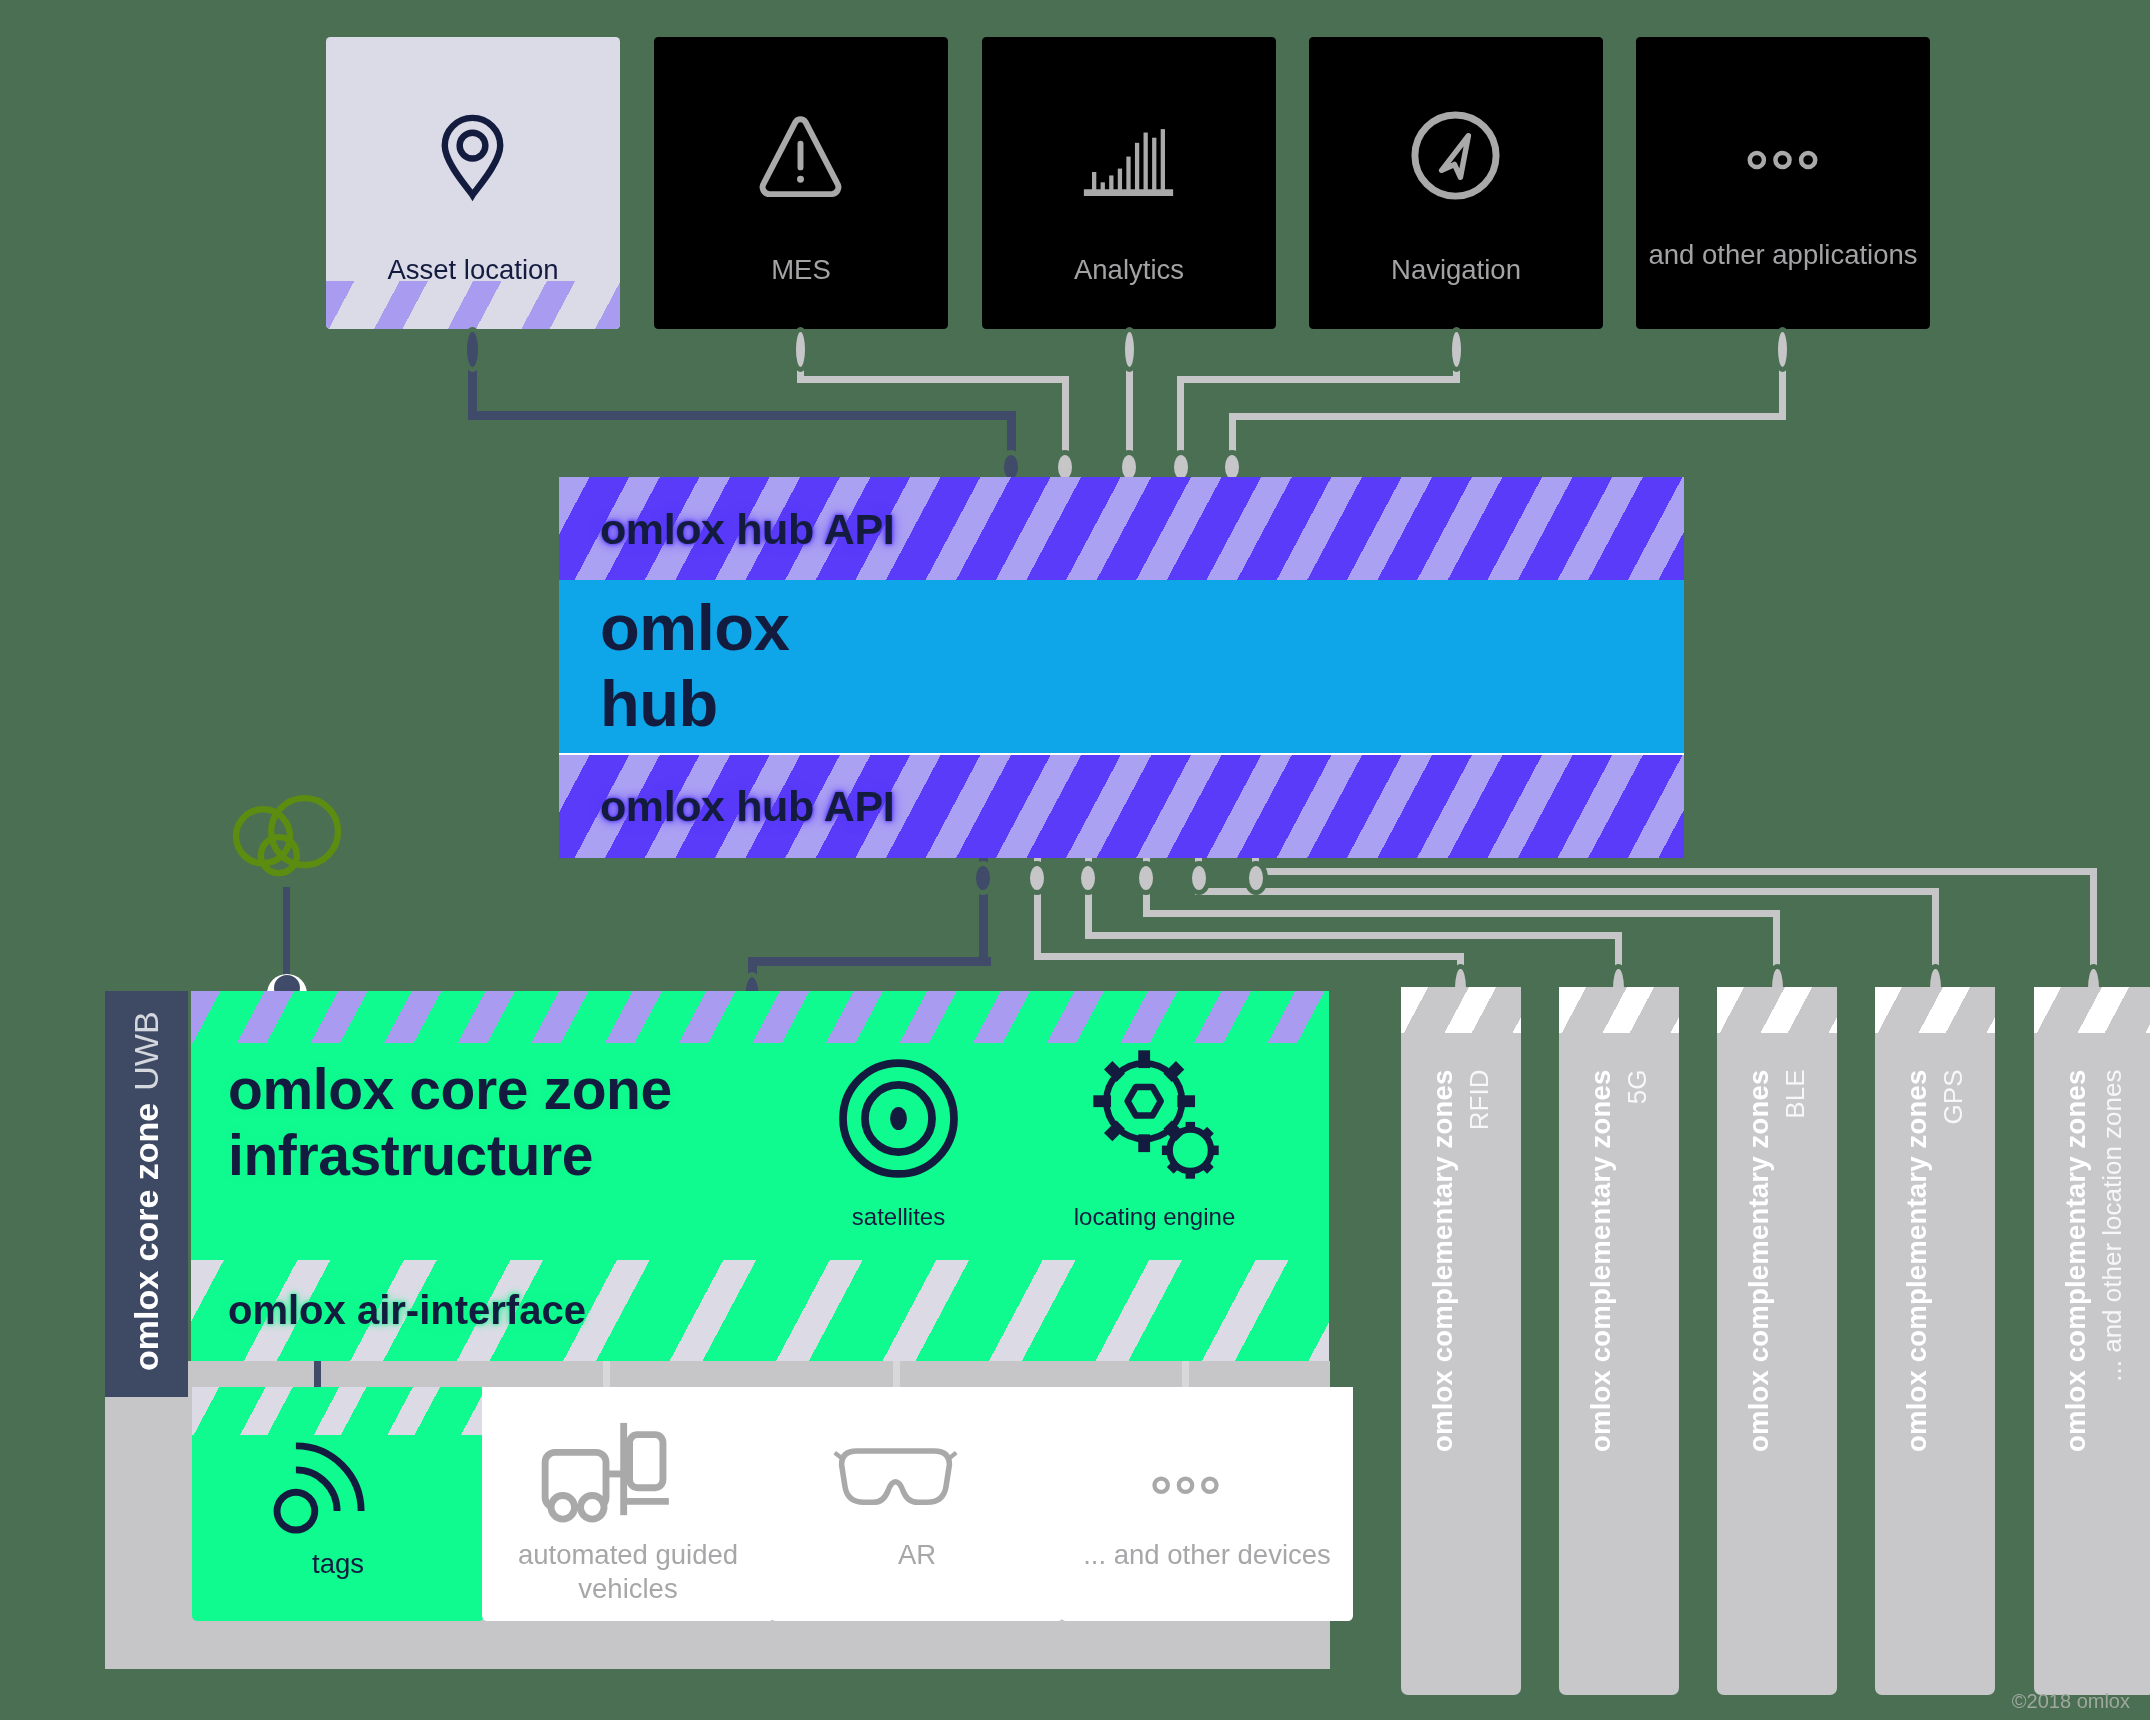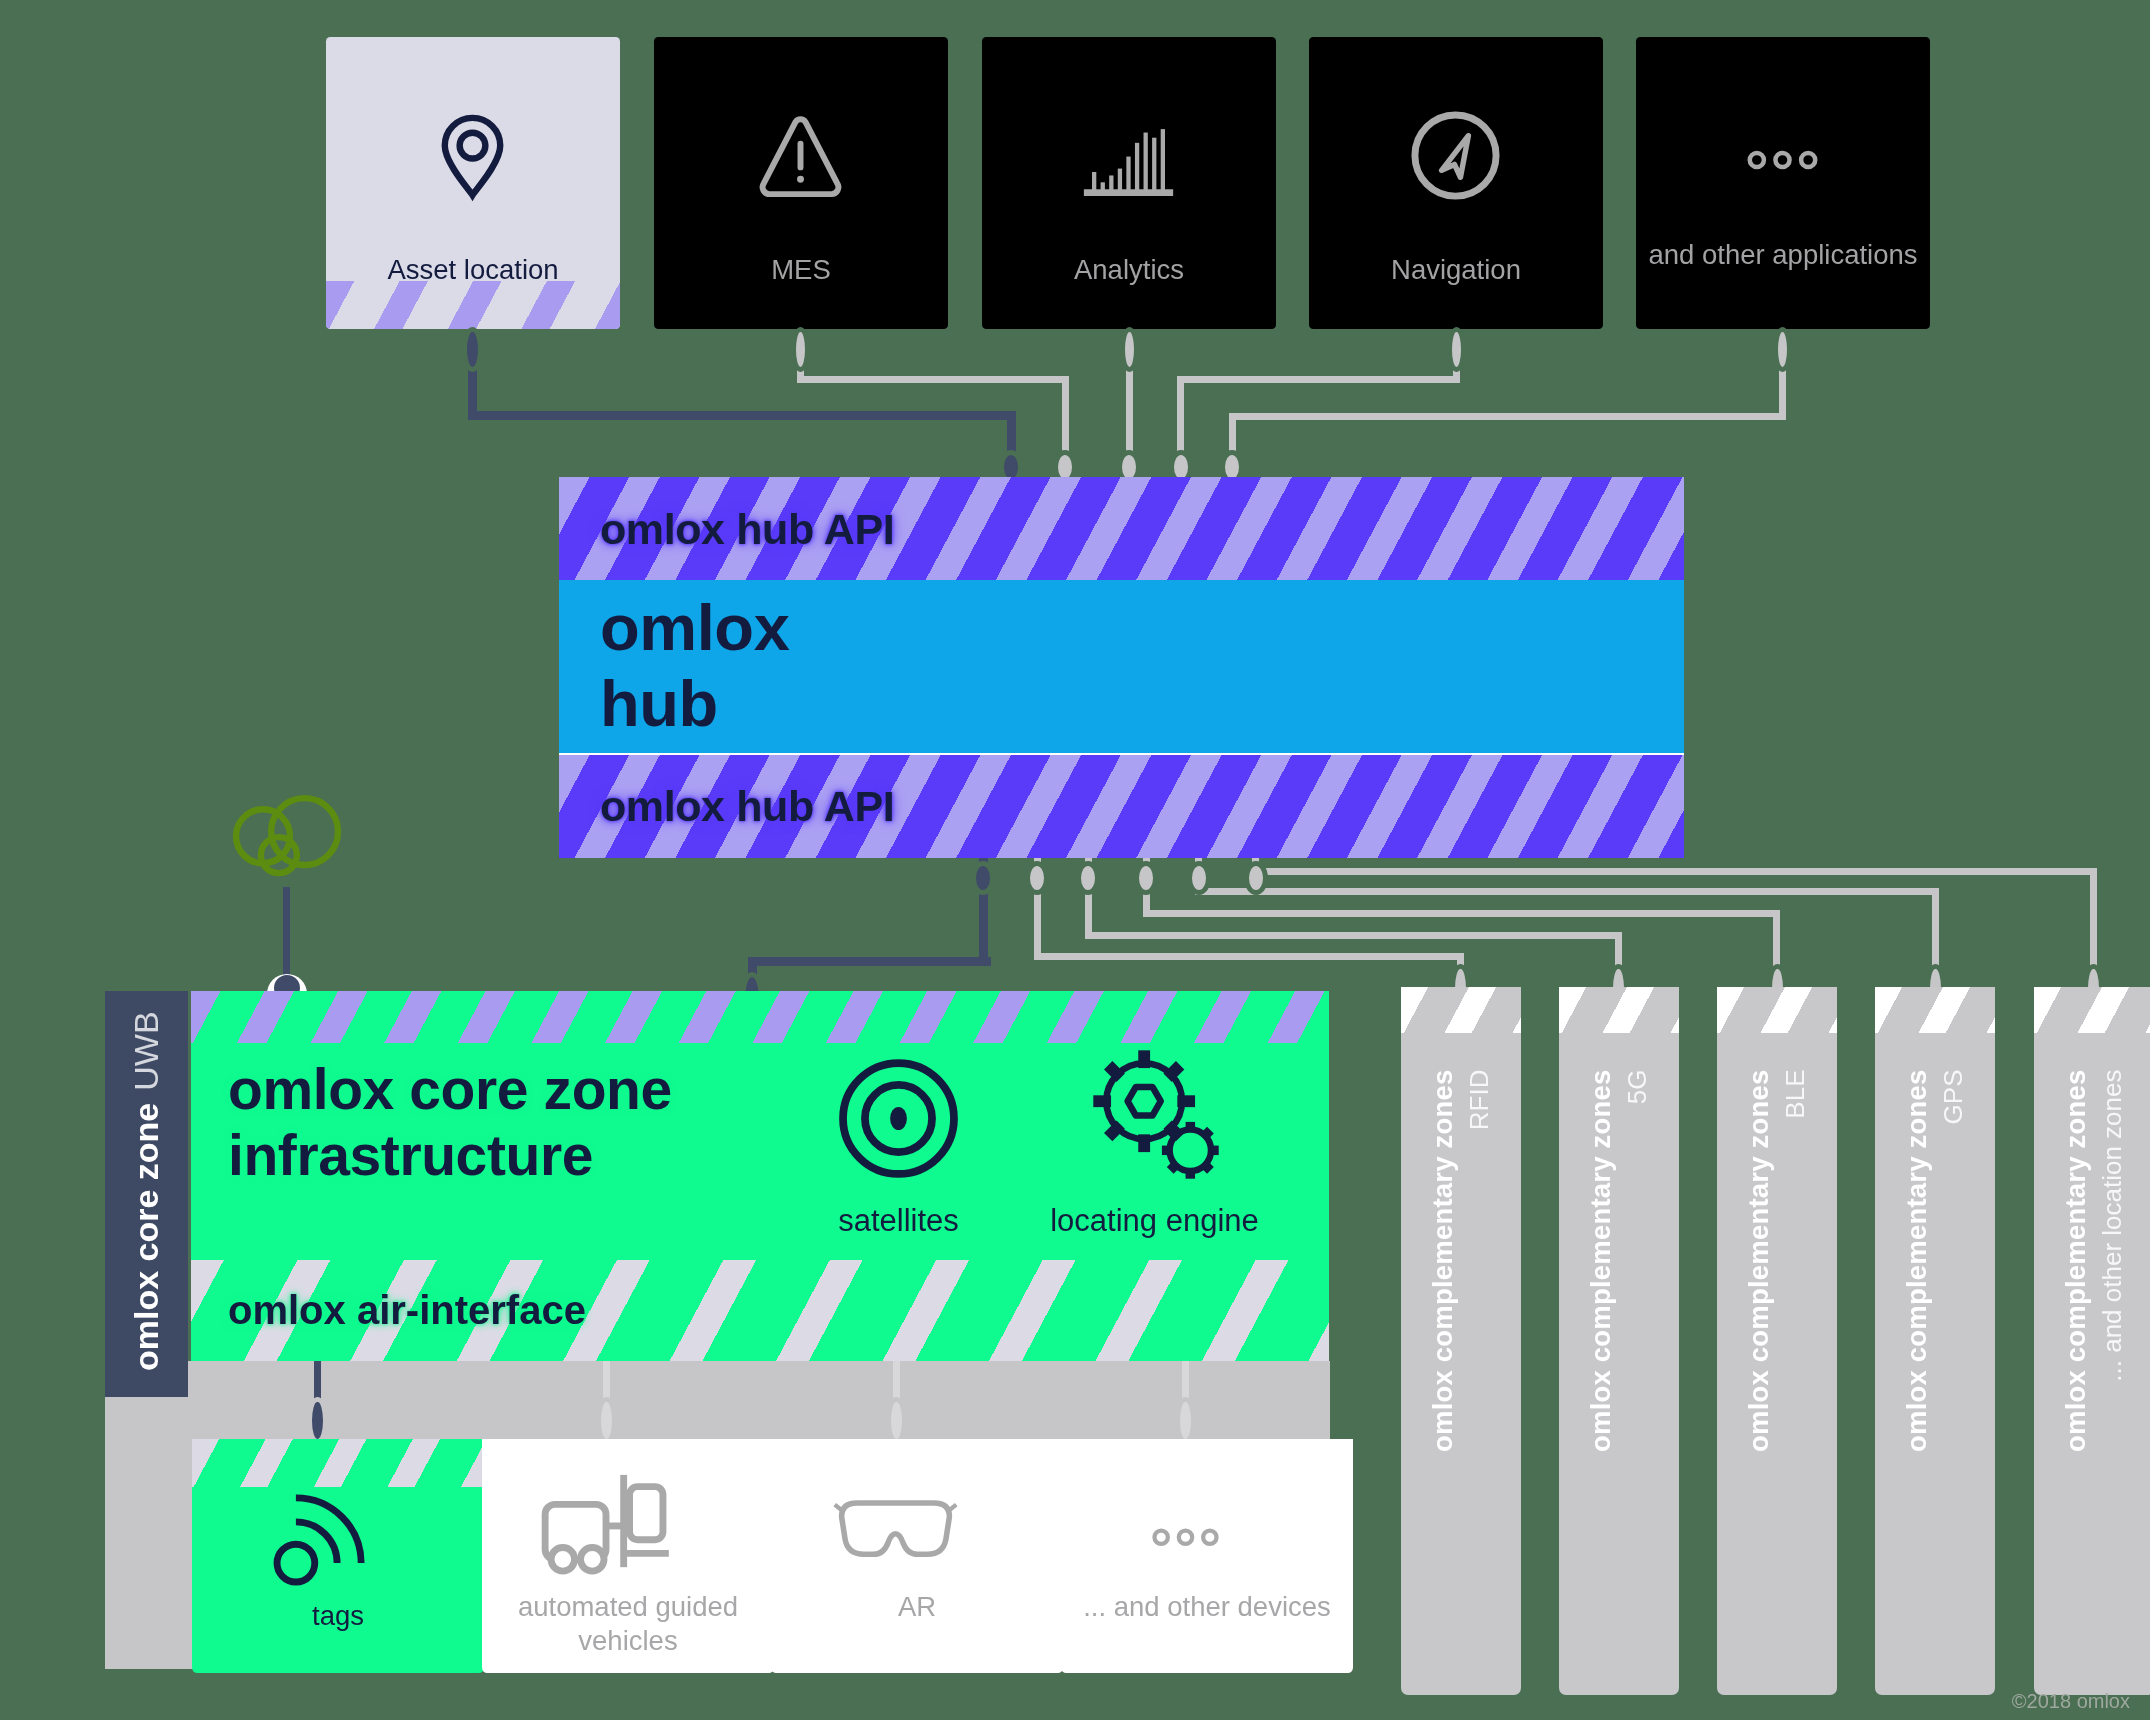--- a/index.html
+++ b/index.html
@@ -40,30 +40,30 @@
   #core{position:absolute;left:191px;top:991px;width:1138px;height:370px;background:#0FFA8F;}
   .core-hatch-top{position:absolute;left:0;top:0;width:100%;height:52px;
      background:repeating-linear-gradient(118deg,#A89BF0 0 26px,#0FFA8F 26px 65px);}
   .air-band{position:absolute;left:0;bottom:0;width:100%;height:101px;
      background:repeating-linear-gradient(118deg,#DCDBE5 0 29px,#0FFA8F 29px 94px);}
   .air-label{position:absolute;left:37px;top:28px;font-size:40px;font-weight:700;color:#131C3F;
      text-shadow:0 0 8.6px #0FFA8F,0 0 3.9px #0FFA8F;text-align:right;}
   .core-title{position:absolute;left:37px;top:65px;font-size:57px;font-weight:700;color:#131C3F;
      line-height:1.16;letter-spacing:-0.4px;white-space:pre-line;
      text-shadow:0 0 6.9px #0FFA8F;}
-  .core-icon-label{position:absolute;top:212px;font-size:31px;color:#131C3F;text-align:center;}
+  .core-icon-label{position:absolute;top:212px;font-size:24px;color:#131C3F;text-align:center;}
   
   #sidebar{position:absolute;left:105px;top:991px;width:83px;height:406px;background:#3E4963;}
   .sidebar-rot{position:absolute;left:-148px;top:161px;width:379px;height:83px;
      transform:rotate(-90deg);display:flex;align-items:center;padding-left:12px;box-sizing:border-box;}
   .sidebar-bold{font-size:34px;font-weight:700;color:#FFFFFF;white-space:nowrap;}
   .sidebar-light{font-size:34px;font-weight:400;color:rgba(255,255,255,0.78);margin-left:12px;white-space:nowrap;}
   
   #graybase{position:absolute;left:105px;top:1361px;width:1225px;height:308px;background:#C6C6C9;}
-  .dev{position:absolute;top:1439px;width:292px;height:234px;background:#FFFFFF;border-radius:0 0 5.2px 5.2px;}
+  .dev{position:absolute;top:1387px;width:292px;height:234px;background:#FFFFFF;border-radius:0 0 5.2px 5.2px;}
   .dev.tags{background:#0FFA8F;overflow:hidden;}
   .dev-hatch{position:absolute;left:0;top:0;width:100%;height:48px;
      background:repeating-linear-gradient(118deg,#DCDBE5 0 24px,#0FFA8F 24px 65px);}
   .dev-label{position:absolute;left:0;top:151px;width:100%;text-align:center;font-size:27.5px;
      line-height:1.25;color:#A7A7A9;}
   .dev.tags .dev-label{color:#131C3F;top:160px;}
   
   .zbar{position:absolute;top:987px;width:120px;height:708px;background:#C8C8CB;
      border-radius:0 0 6.9px 6.9px;}
   .zbar-hatch{position:absolute;left:0;top:0;width:100%;height:46px;

